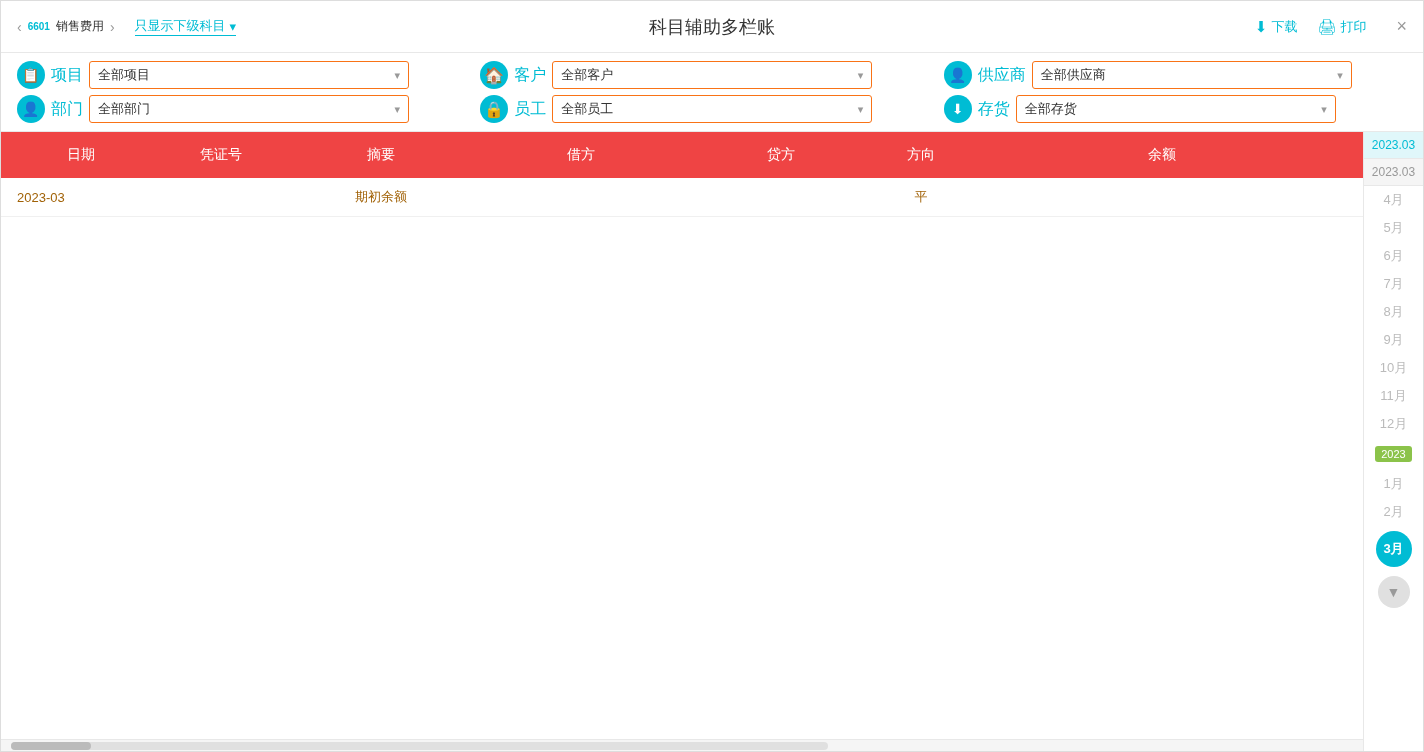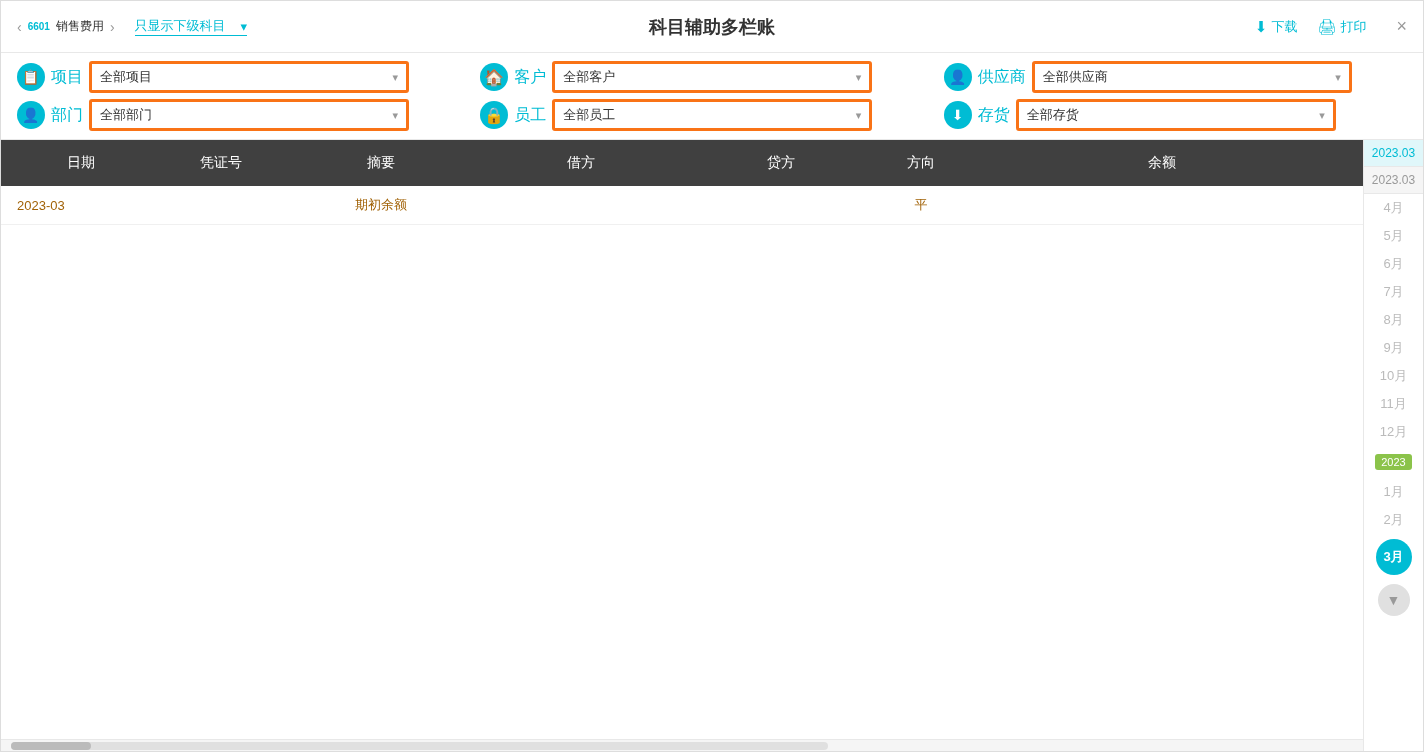--- a/index.html
+++ b/index.html
@@ -43,33 +43,33 @@
       user-select: none;
     }
     .account-code {
       color: #00bcd4;
       font-weight: bold;
       font-size: 10px;
     }
     .show-sub-btn {
       display: flex;
       align-items: center;
-      gap: 15px;
+      gap: 4px;
       color: #00bcd4;
       border-bottom: 1px solid #00bcd4;
       cursor: pointer;
       margin-left: 20px;
       font-size: 13px;
     }
     .page-title {
       position: absolute;
       left: 50%;
       transform: translateX(-50%);
       font-size: 18px;
-      font-weight: bold;
+      font-weight: normal;
       color: #333;
     }
     .top-actions {
       margin-left: auto;
       display: flex;
       align-items: center;
       gap: 20px;
     }
     .action-btn {
       display: flex;
@@ -119,21 +119,21 @@
       flex-shrink: 0;
     }
     .filter-label {
       color: #00bcd4;
       font-size: 16px;
       white-space: nowrap;
     }
     .filter-select {
       display: flex;
       align-items: center;
-      border: 3px solid #f97316;
+      border: 1px solid #f97316;
       border-radius: 3px;
       padding: 4px 8px;
       background: #fff;
       cursor: pointer;
       min-width: 200px;
       flex: 1;
       max-width: 320px;
       justify-content: space-between;
       color: #333;
       font-size: 13px;
@@ -154,21 +154,21 @@
       display: flex;
       flex-direction: column;
       overflow: hidden;
     }
     
     .data-table {
       width: 100%;
       border-collapse: collapse;
     }
     .table-header {
-      background: #404040;
+      background: #ef4444;
       color: #fff;
       padding-left: 28px;
     }
     .table-header th {
       padding: 14px 10px;
       text-align: center;
       font-weight: normal;
       font-size: 14px;
       border: none;
     }

